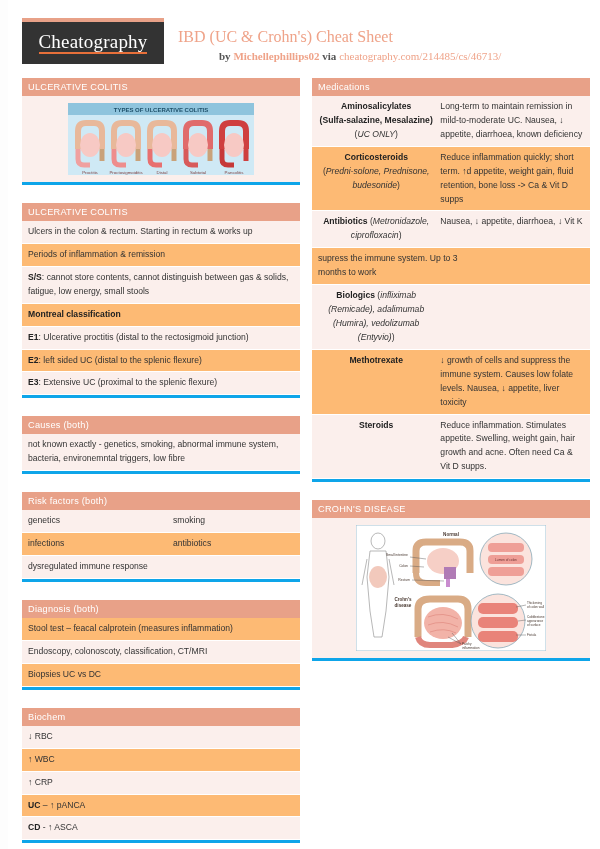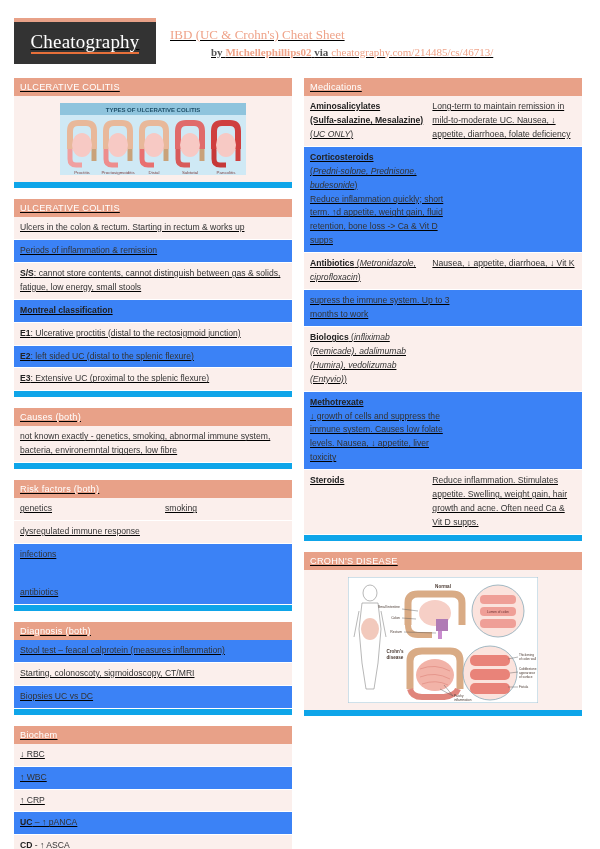--- a/index.html
+++ b/index.html
@@ -5,22 +5,21 @@
   * { box-sizing: border-box; margin: 0; padding: 0; }
   html, body {
     width: 600px; height: 849px;
     background: #ffffff;
     font-family: "Liberation Sans", sans-serif;
   }
   .page {
     position: relative;
     width: 488px; height: 849px;
     background: #fdfdfd;
-    padding: 0 0;
-    text-decoration: underline;
+    padding: 0 8px;
   }
   .sheet {
     width: 584px;
     background: #ffffff;
     padding: 18px 14px 0 14px;
   }
 
   
   .header { display: flex; align-items: flex-start; gap: 14px; padding-bottom: 14px; }
   .logo-wrap { width: 142px; flex: 0 0 142px; }
@@ -30,50 +29,50 @@
     display: flex; align-items: center; justify-content: center;
   }
   .logo-text {
     font-family: "Liberation Serif", serif;
     font-size: 19px; color: #ffffff; letter-spacing: .2px;
     border-bottom: 2px solid #e8703a; padding-bottom: 1px; line-height: 1;
   }
   .titles { padding-top: 8px; }
   .sheet-title {
     font-family: "Liberation Serif", serif;
-    font-size: 13px; color: #efa389; line-height: 1.35; font-weight: 400;
+    font-size: 16px; color: #efa389; line-height: 1.35; font-weight: 400;
   }
   .byline {
     font-family: "Liberation Serif", serif;
     font-size: 11px; color: #555; margin-top: 2px; margin-left: 41px;
   }
   .byline b { color: #555; font-weight: 700; }
   .byline .author { color: #efa389; font-weight: 700; }
   .byline .link { color: #efa389; }
 
   
   .columns { display: flex; gap: 12px; align-items: flex-start; }
   .col { width: 278px; flex: 0 0 278px; }
 
-  .block { margin-bottom: 11px; border-bottom: 6px solid #0ea5e9; }
+  .block { margin-bottom: 18px; border-bottom: 3px solid #0ea5e9; }
   .block-head {
     background: #e8a188; color: #ffffff;
     font-size: 9.2px; padding: 4px 6px; letter-spacing: .25px;
   }
   .row {
     font-size: 8.6px; color: #333; line-height: 1.62;
     padding: 4px 6px; border-bottom: 1px solid #ffffff;
   }
   .row.odd  { background: #fbefec; }
-  .row.even { background: #3b82f6; flex-direction: column; }
+  .row.even { background: #fdba74; }
   .row b { font-weight: 700; color: #222; }
   .row i { font-style: italic; }
 
   .kv { display: flex; }
-  .kv .k { width: 46%; padding-right: 6px; }
+  .kv .k { width: 46%; padding-right: 6px; text-align: center; }
   .kv .v { width: 54%; }
   .two { display: flex; gap: 24px; }
   .two > div { width: 50%; }
 
   
   .figrow { background: #fbefec; padding: 7px 6px; }
   .fig { margin: 0 auto; display: block; }
 
   
   .footer { display: flex; gap: 12px; margin-top: 6px; padding-top: 0; }
@@ -173,36 +172,36 @@
             </div>
      </div>
 
      <div class="block">
        <div class="block-head">Risk factors (both)</div>
        <div>
               <div class="row two odd">
                 <div>genetics</div>
                 <div>smoking</div>
               </div>
+              <div class="row two even">
+                <div>infections</div>
+                <div>antibiotics</div>
+              </div>
               <div class="row two odd">
                 <div>dysregulated immune response</div>
                 <div></div>
               </div>
-              <div class="row two even">
-                <div>infections</div>
-                <div>antibiotics</div>
-              </div>
             </div>
      </div>
 
      <div class="block">
        <div class="block-head">Diagnosis (both)</div>
        <div>
               <div class="row even">Stool test – feacal calprotein (measures inflammation)</div>
-              <div class="row odd">Starting, colonoscoty, sigmoidoscopy, CT/MRI</div>
+              <div class="row odd">Endoscopy, colonoscoty, classification, CT/MRI</div>
               <div class="row even">Biopsies UC vs DC</div>
             </div>
      </div>
 
      <div class="block">
        <div class="block-head">Biochem</div>
        <div>
               <div class="row odd">↓ RBC</div>
               <div class="row even">↑ WBC</div>
               <div class="row odd">↑ CRP</div>
@@ -213,21 +212,21 @@
 
    </div>
 
    <div class="col">
 
      <div class="block">
        <div class="block-head">Medications</div>
        <div>
               <div class="row kv odd">
                 <div class="k"><b>Aminosalicylates (Sulfa‑salazine, Mesalazine)</b> (<i>UC ONLY</i>)</div>
-                <div class="v">Long-term to maintain remission in mild-to-moderate UC. Nausea, ↓ appetite, diarrhoea, folate deficiency</div>
+                <div class="v">Long-term to maintain remission in mild-to-moderate UC. Nausea, ↓ appetite, diarrhoea, known deficiency</div>
               </div>
               <div class="row kv even">
                 <div class="k"><b>Corticosteroids</b> (<i>Predni‑solone, Prednisone, budesonide</i>)</div>
                 <div class="v">Reduce inflammation quickly; short term. ↑d appetite, weight gain, fluid retention, bone loss -&gt; Ca &amp; Vit D supps</div>
               </div>
               <div class="row kv odd">
                 <div class="k"><b>Antibiotics</b> (<i>Metronidazole, ciprofloxacin</i>)</div>
                 <div class="v">Nausea, ↓ appetite, diarrhoea, ↓ Vit K</div>
               </div>
               <div class="row kv even">

